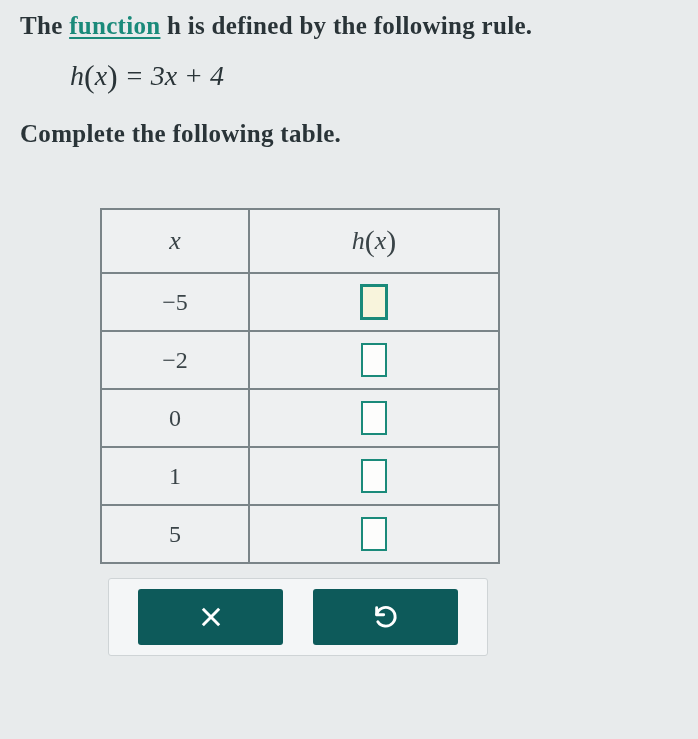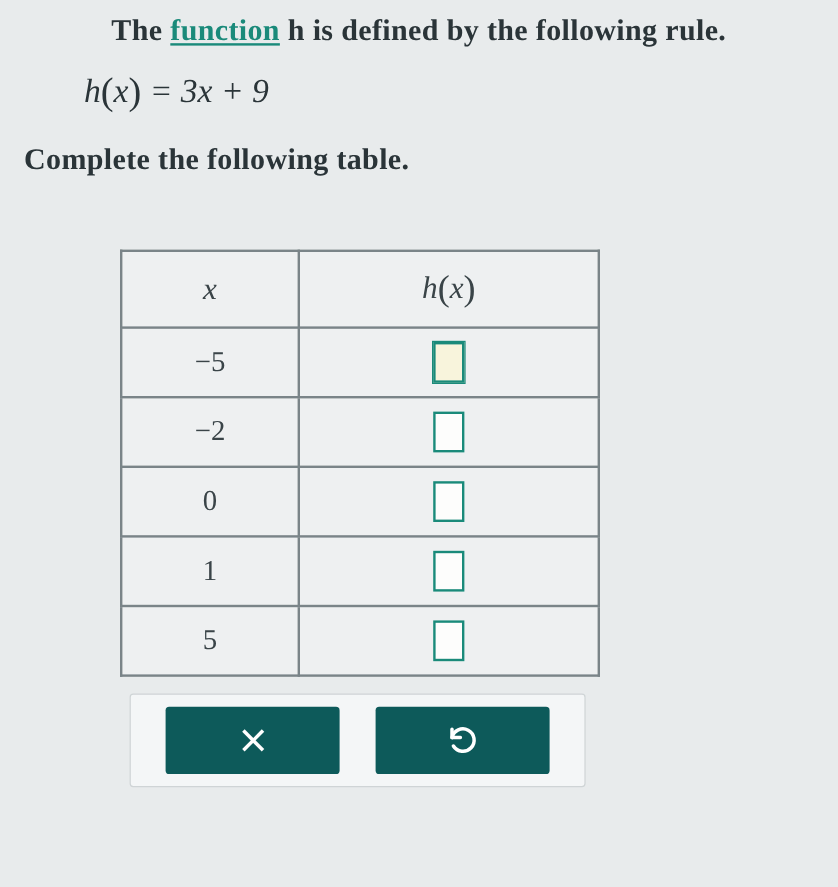--- a/index.html
+++ b/index.html
@@ -15,21 +15,20 @@
       color: #2a3438;
       padding: 12px 20px;
       position: relative;
     }
     .prompt-line {
       font-size: 25px;
       font-weight: 600;
       color: #2a3438;
       margin-bottom: 18px;
       letter-spacing: 0.3px;
-      text-align: center;
     }
     .link-text {
       color: #1a8a7a;
       text-decoration: underline;
       text-decoration-color: #1a8a7a;
       text-underline-offset: 3px;
     }
     .equation {
       font-size: 28px;
       font-style: italic;
@@ -126,21 +125,21 @@
     }
   </style>
 </head>
 <body>
 
 <div class="prompt-line">
   <span>The </span><span class="link-text">function</span><span> h is defined by the following rule.</span>
 </div>
 
 <div class="equation">
-  <span>h</span><span class="paren">(</span><span>x</span><span class="paren">)</span> = <span>3x + 9</span>
+  <span>h</span><span class="paren">(</span><span>x</span><span class="paren">)</span> = <span>3x + 4</span>
 </div>
 
 <div class="instruction">Complete the following table.</div>
 
 <div class="table-wrap">
   <table>
     <thead>
       <tr>
         <th>x</th>
         <th>

